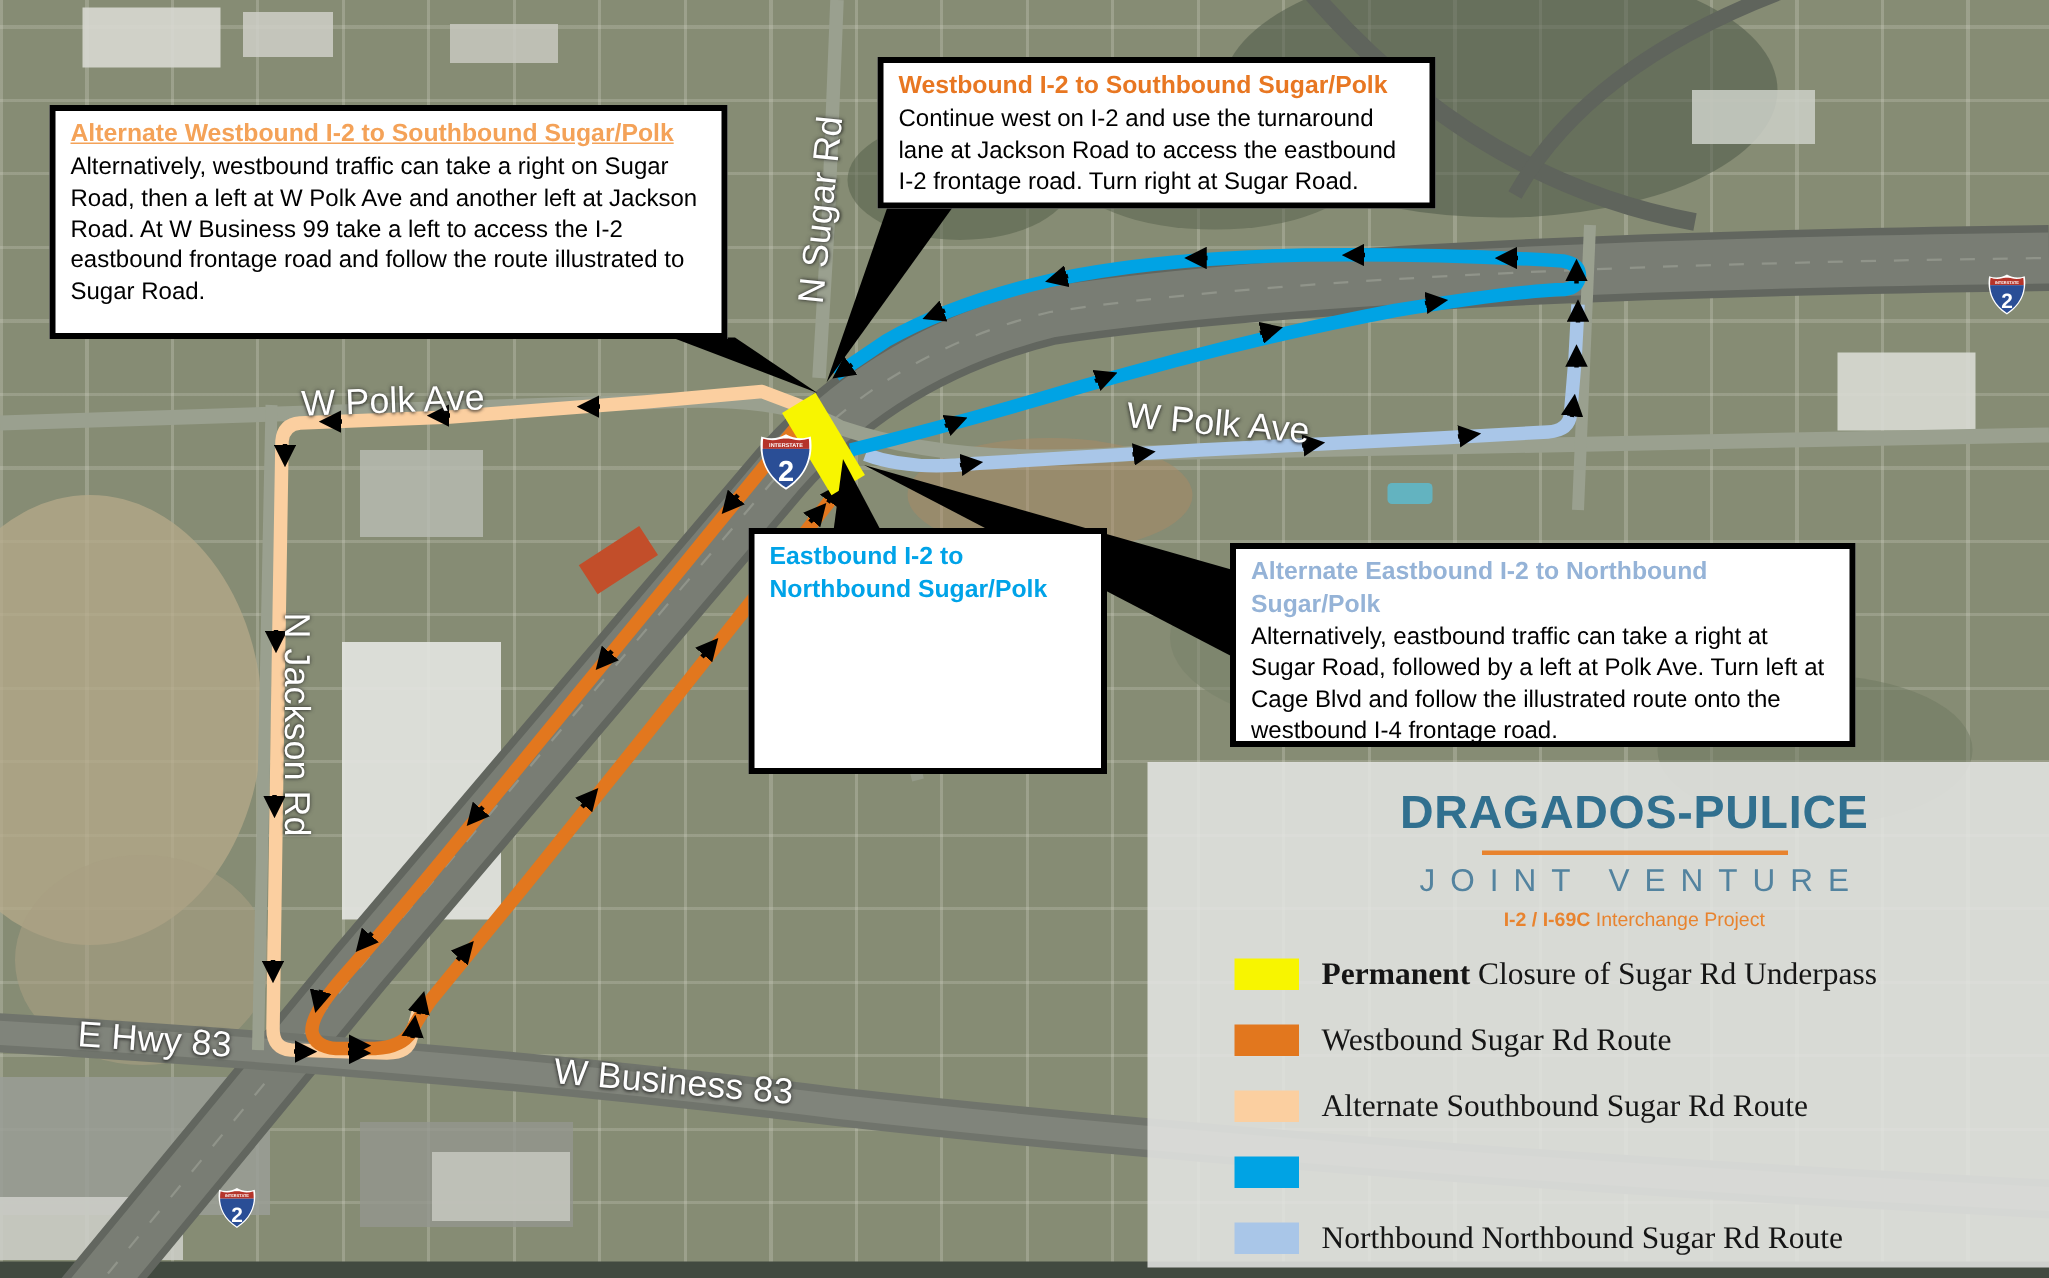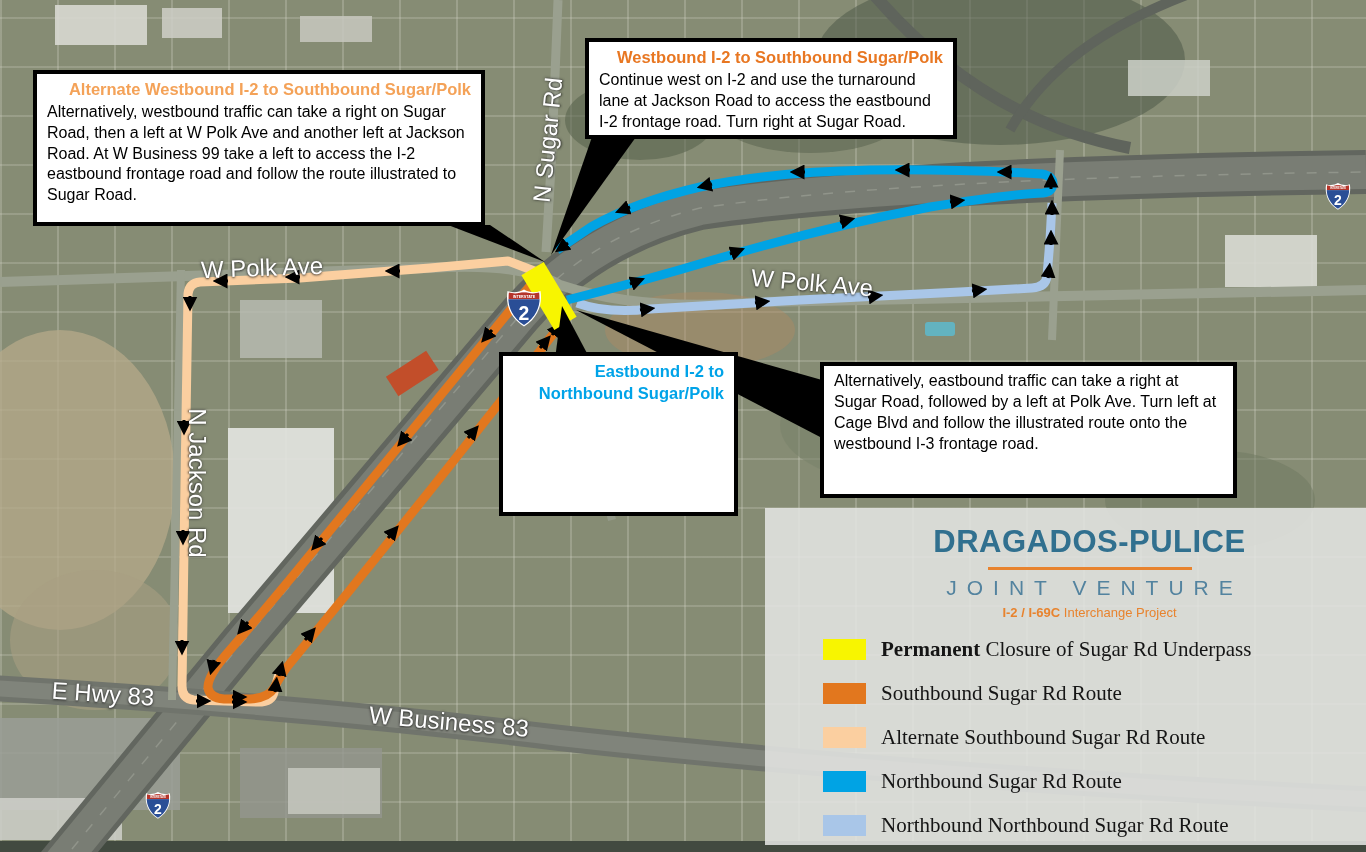--- a/index.html
+++ b/index.html
@@ -27,22 +27,22 @@
   .ar{stroke:#000;stroke-width:3;fill:none;marker-end:url(#arr);}
   .road-label{
     position:absolute;color:#fff;font-size:24px;white-space:nowrap;
     text-shadow:0 0 3px rgba(55,55,55,.85),0 1px 2px rgba(0,0,0,.55);
   }
   .callout{
     position:absolute;background:#fff;border:4px solid #000;
     padding:5px 10px 6px 10px;color:#000;font-size:16px;line-height:1.31;
     box-sizing:border-box;
   }
-  .callout .title{font-weight:700;text-align:right;font-size:16.5px;margin-bottom:1px;}
-  .t-altwb{color:var(--c-title-alt-westbound);}
+  .callout .title{font-weight:700;text-align:left;font-size:16.5px;margin-bottom:1px;}
+  .t-altwb{color:var(--c-title-alt-westbound);text-decoration:underline;}
   .t-wb{color:var(--c-title-westbound);}
   .t-eb{color:var(--c-title-eastbound);}
   .t-alteb{color:var(--c-title-alt-eastbound);}
   .legend{
     position:absolute;left:765px;top:508px;width:601px;height:337px;
     background:rgba(229,230,227,.87);
   }
   .brand{width:100%;text-align:center;margin-top:16px;margin-left:24px;}
   .brand-name{font-size:31px;font-weight:800;letter-spacing:.5px;color:var(--c-brand-blue);}
   .brand-rule{width:204px;height:3px;background:var(--c-brand-orange);margin:7px auto 6px auto;}
@@ -225,46 +225,46 @@
   <div class="callout" style="left:585px;top:38px;width:372px;height:101px;">
     <div class="title t-wb">Westbound I-2 to Southbound Sugar/Polk</div>
     <div class="body">Continue west on I-2 and use the turnaround lane at Jackson Road to access the eastbound I-2 frontage road. Turn right at Sugar Road.</div>
   </div>
 
   <div class="callout" style="left:499px;top:352px;width:239px;height:164px;">
     <div class="title t-eb">Eastbound I-2 to Northbound Sugar/Polk</div>
   </div>
 
   <div class="callout" style="left:820px;top:362px;width:417px;height:136px;">
-    <div class="body">Alternatively, eastbound traffic can take a right at Sugar Road, followed by a left at Polk Ave. Turn left at Cage Blvd and follow the illustrated route onto the westbound I-3 frontage road.</div>
+    <div class="title t-alteb">Alternate Eastbound I-2 to Northbound Sugar/Polk</div>
+    <div class="body">Alternatively, eastbound traffic can take a right at Sugar Road, followed by a left at Polk Ave. Turn left at Cage Blvd and follow the illustrated route onto the westbound I-4 frontage road.</div>
   </div>
 
   <div class="legend">
     <div class="brand">
       <div class="brand-name">DRAGADOS-PULICE</div>
       <div class="brand-rule"></div>
       <div class="brand-sub">JOINT VENTURE</div>
       <div class="brand-project"><span class="pb">I-2 / I-69C</span><span> Interchange Project</span></div>
     </div>
     <div class="lg-rows">
       <div class="lg-row">
         <div class="lg-sw sw-closure"></div>
         <div class="lg-label"><span class="lg-bold">Permanent</span><span> Closure of Sugar Rd Underpass</span></div>
       </div>
       <div class="lg-row">
         <div class="lg-sw sw-sb"></div>
-        <div class="lg-label">Southbound Sugar Rd Route</div>
+        <div class="lg-label">Westbound Sugar Rd Route</div>
       </div>
       <div class="lg-row">
         <div class="lg-sw sw-asb"></div>
         <div class="lg-label">Alternate Southbound Sugar Rd Route</div>
       </div>
       <div class="lg-row">
         <div class="lg-sw sw-nb"></div>
-        <div class="lg-label">Northbound Sugar Rd Route</div>
       </div>
       <div class="lg-row">
         <div class="lg-sw sw-anb"></div>
         <div class="lg-label">Northbound Northbound Sugar Rd Route</div>
       </div>
     </div>
   </div>
 
 </div>
 

